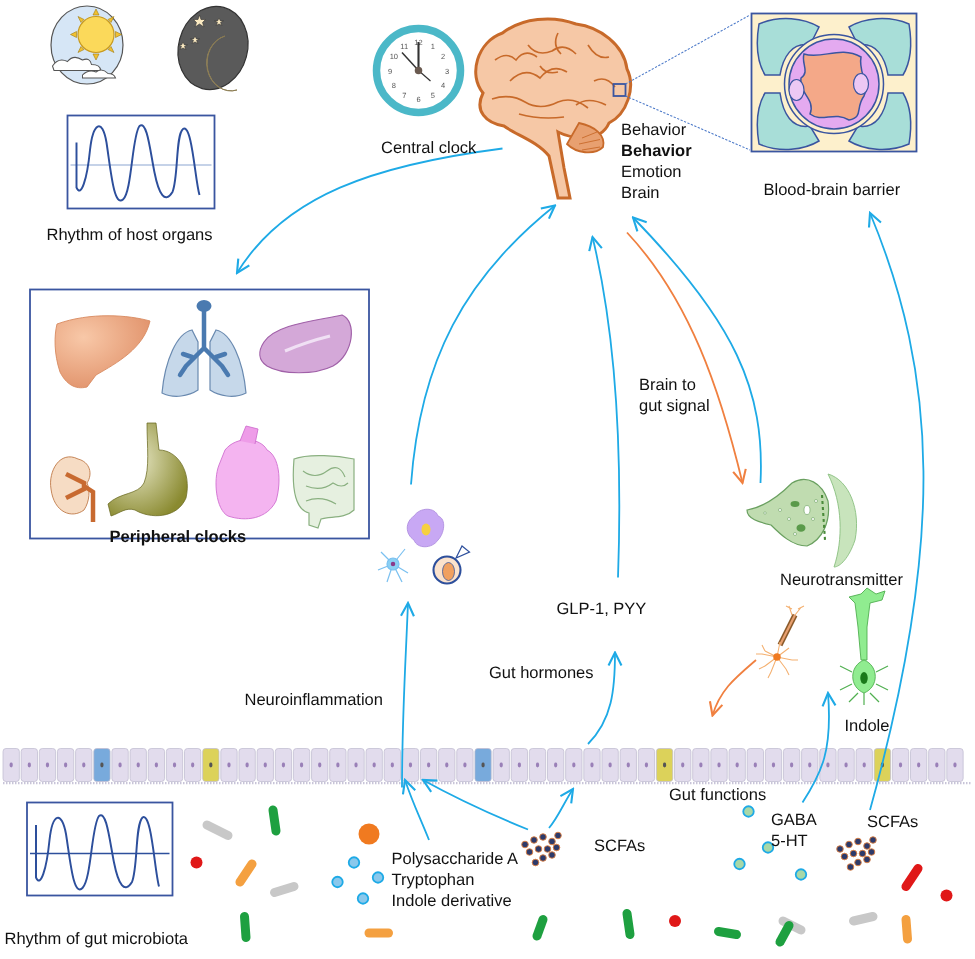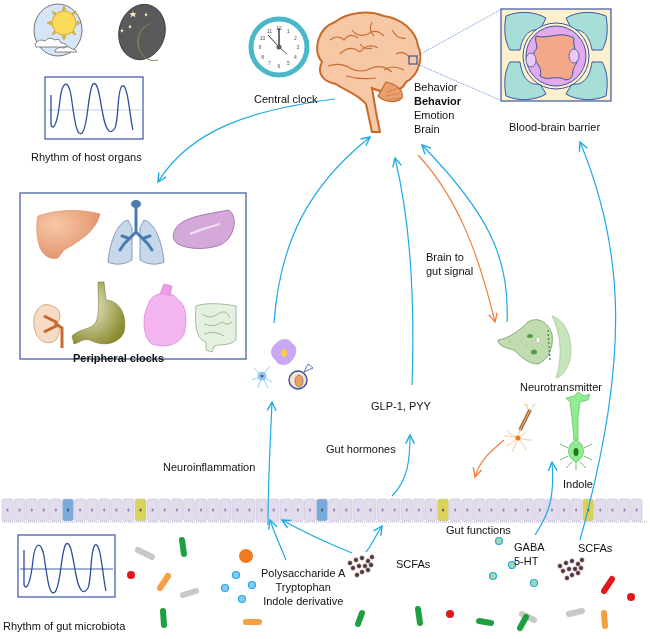--- a/index.html
+++ b/index.html
@@ -426,20 +426,20 @@
 <div class="lbl" style="left:31px;top:150px;">Rhythm of host organs</div>
 <div class="lbl" style="left:73px;top:351px;font-weight:bold;">Peripheral clocks</div>
 <div class="lbl ml" style="left:426px;top:250px;">Brain to
 gut signal</div>
 <div class="lbl" style="left:484px;top:380px;padding-left:36px;">Neurotransmitter</div>
 <div class="lbl" style="left:563px;top:477px;">Indole</div>
 <div class="lbl" style="left:446px;top:487px;margin-top:36px;">Gut functions</div>
 <div class="lbl" style="left:371px;top:399px;">GLP-1, PYY</div>
 <div class="lbl" style="left:326px;top:442px;">Gut hormones</div>
 <div class="lbl" style="left:163px;top:460px;">Neuroinflammation</div>
-<div class="lbl ml" style="left:261px;top:566px;text-align:center;">Polysaccharide A
+<div class="lbl ml" style="left:261px;top:566px;">Polysaccharide A
 Tryptophan
 Indole derivative</div>
 <div class="lbl" style="left:396px;top:557px;">SCFAs</div>
 <div class="lbl" style="left:578px;top:541px;">SCFAs</div>
 <div class="lbl ml" style="left:514px;top:540px;">GABA
 5-HT</div>
 <div class="lbl" style="left:3px;top:619px;">Rhythm of gut microbiota</div>
 
 </body></html>

